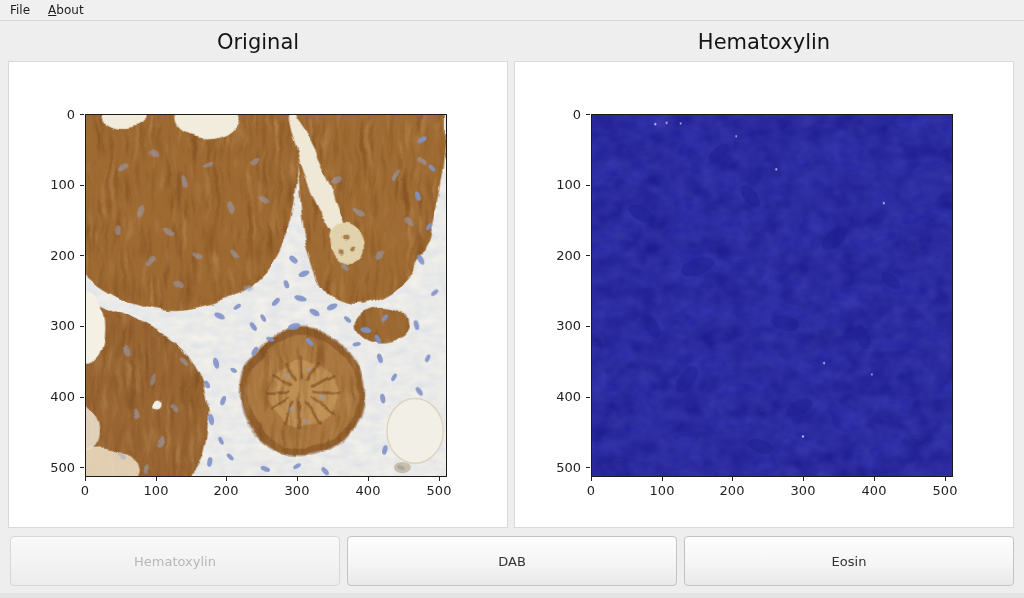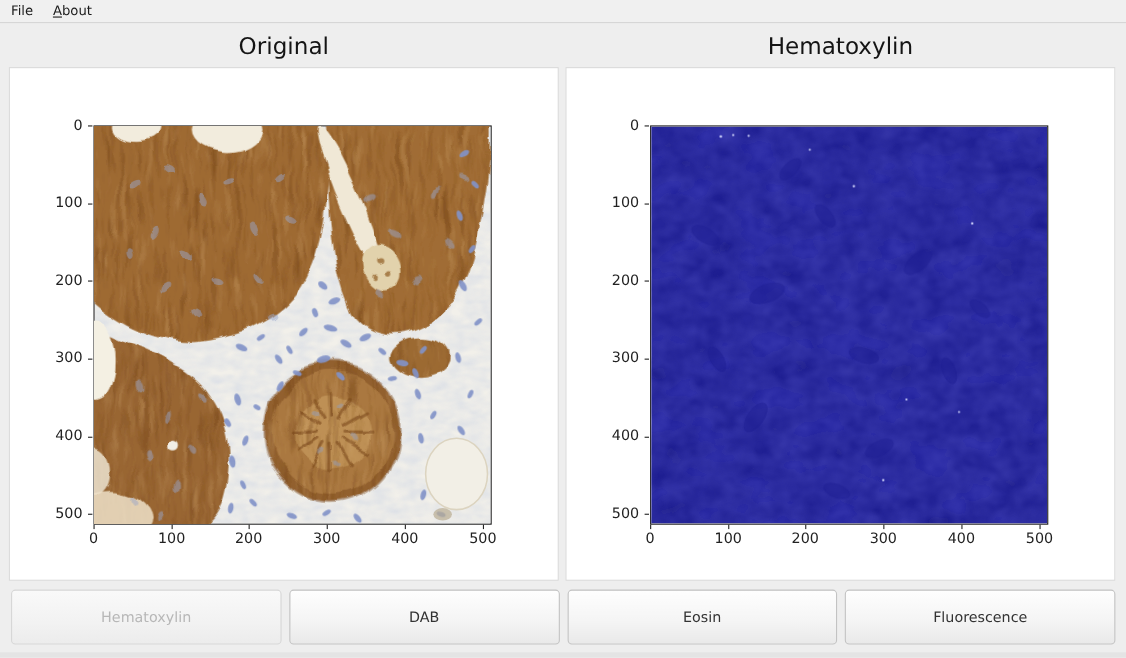--- a/index.html
+++ b/index.html
@@ -356,16 +356,15 @@
   <span class="ylab" style="top:185px">200</span>
   <span class="ylab" style="top:255px">300</span>
   <span class="ylab" style="top:326px">400</span>
   <span class="ylab" style="top:397px">500</span>
 </div>
 
 <div class="btnrow">
   <button class="tbtn" disabled="">Hematoxylin</button>
   <button class="tbtn">DAB</button>
   <button class="tbtn">Eosin</button>
-  <button class="tbtn">Fluorescence</button>
 </div>
 
 <div class="bottom-strip"></div>
 
 </body></html>

